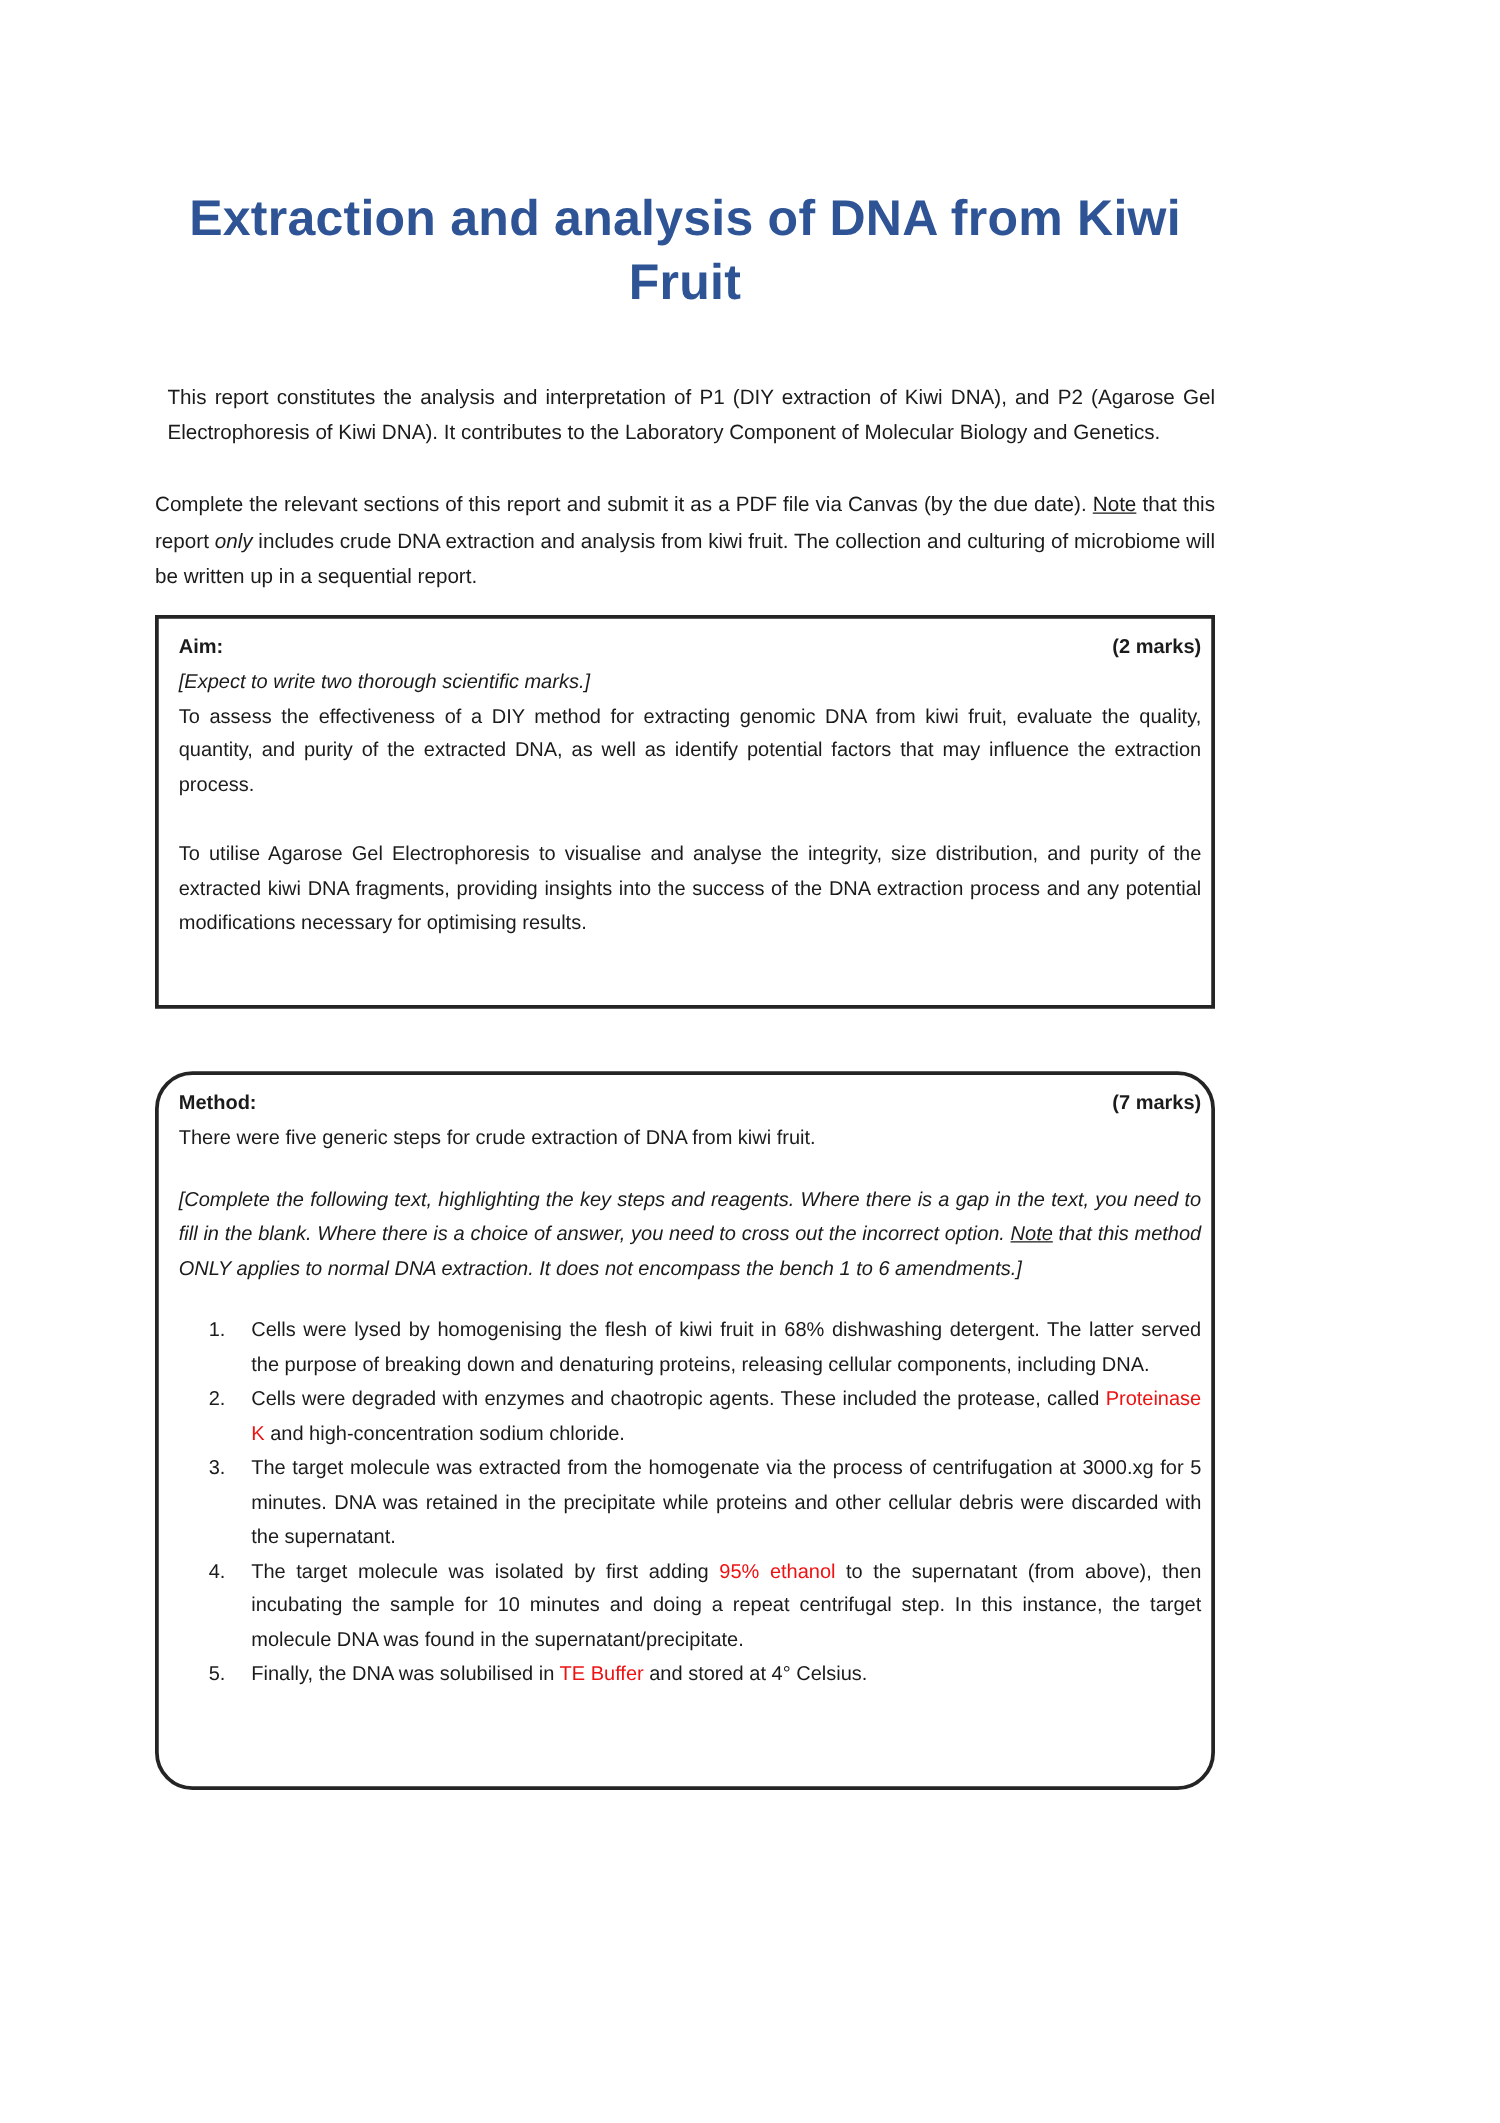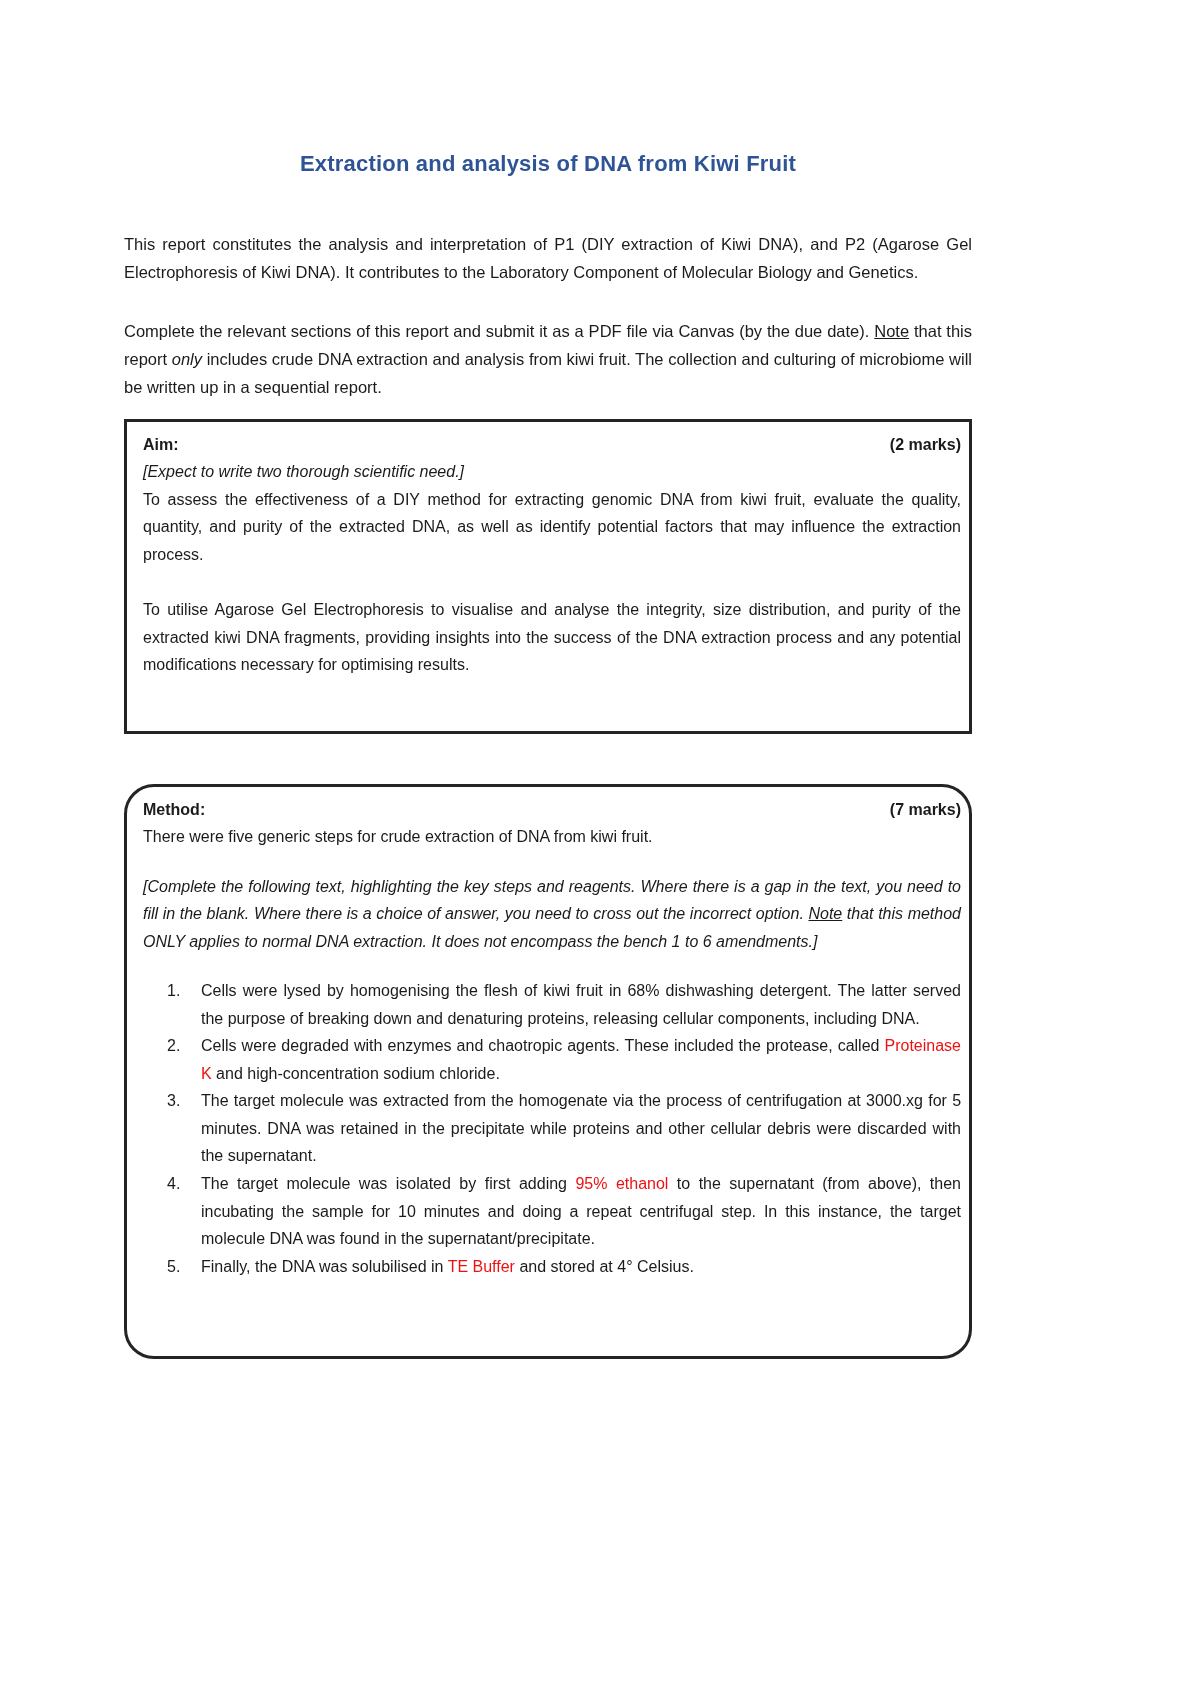--- a/index.html
+++ b/index.html
@@ -13,32 +13,32 @@
     color: var(--text, #1b1b1b);
   }
   .content {
     position: relative;
     width: 848px;
     margin-left: 124px;
   }
   .doc-title {
     margin-top: 150px;
     text-align: center;
-    font-size: 22px;
+    font-size: 40px;
     font-weight: bold;
     line-height: 1.27;
     color: var(--title_blue, #2E5496);
     letter-spacing: 0.2px;
   }
   .para {
     font-size: 16.5px;
     line-height: 1.72;
     text-align: justify;
   }
-  .p1 { margin-top: 52px; }
+  .p1 { margin-top: 52px; margin-left: 10px; }
   .p2 { margin-top: 30px; }
   .box {
     box-sizing: border-box;
     border: 3px solid var(--border_dark, #242424);
     padding: 9px 8px 10px 16px;
     overflow: hidden;
     font-size: 16px;
     line-height: 1.72;
   }
   .aim-box { margin-top: 17px; height: 315px; }
@@ -73,21 +73,21 @@
 
     <p class="para p1">This report constitutes the analysis and interpretation of P1 (DIY extraction of Kiwi DNA), and P2 (Agarose Gel Electrophoresis of Kiwi DNA).  It contributes to the Laboratory Component of Molecular Biology and Genetics.</p>
 
     <p class="para p2"><span>Complete the relevant sections of this report and submit it as a PDF file via Canvas (by the due date). </span><span class="u">Note</span><span> that this report </span><span class="i">only</span><span> includes crude DNA extraction and analysis from kiwi fruit. The collection and culturing of microbiome will be written up in a sequential report.</span></p>
 
     <div class="box aim-box">
       <div class="box-header">
         <span>Aim:</span>
         <span>(2 marks)</span>
       </div>
-      <div class="hint">[Expect to write two thorough scientific need.]</div>
+      <div class="hint">[Expect to write two thorough scientific marks.]</div>
       <div class="just">To assess the effectiveness of a DIY method for extracting genomic DNA from kiwi fruit, evaluate the quality, quantity, and purity of the extracted DNA, as well as identify potential factors that may influence the extraction process.</div>
       <div class="just aim-p2">To utilise Agarose Gel Electrophoresis to visualise and analyse the integrity, size distribution, and purity of the extracted kiwi DNA fragments, providing insights into the success of the DNA extraction process and any potential modifications necessary for optimising results.</div>
     </div>
 
     <div class="box method-box">
       <div class="box-header">
         <span>Method:</span>
         <span>(7 marks)</span>
       </div>
       <div>There were five generic steps for crude extraction of DNA from kiwi fruit.</div>

